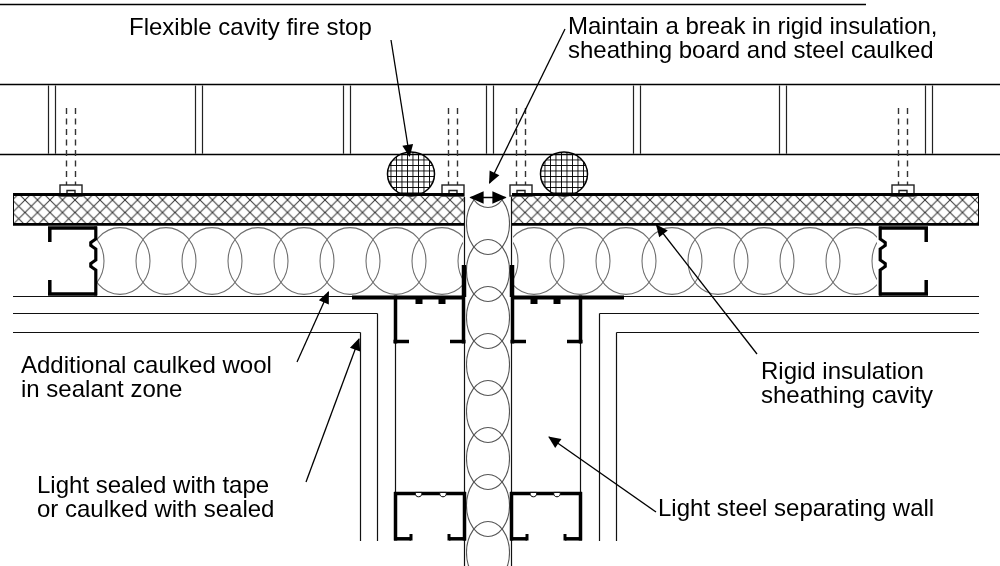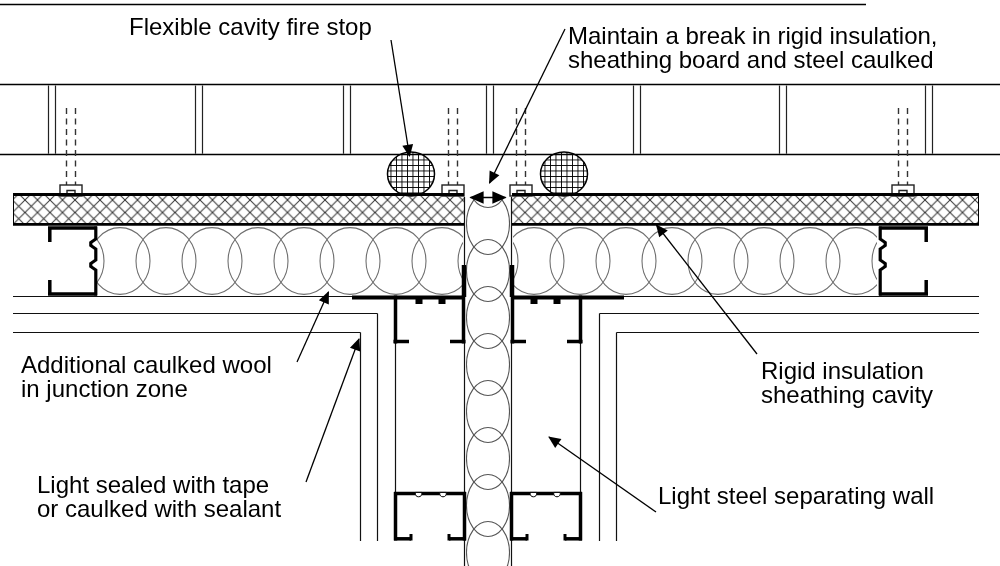--- a/index.html
+++ b/index.html
@@ -187,35 +187,35 @@
       <line x1="565" y1="29" x2="489.5" y2="183" marker-end="url(#arr)"></line>
       <line x1="297" y1="362" x2="328.5" y2="292" marker-end="url(#arr)"></line>
       <line x1="306" y1="482" x2="359" y2="339" marker-end="url(#arr)"></line>
       <line x1="757" y1="354" x2="656.5" y2="225" marker-end="url(#arr)"></line>
       <line x1="656" y1="512" x2="549" y2="437" marker-end="url(#arr)"></line>
     </g>
   </svg>
 
   <div class="lbl" style="left:129px;top:15px">Flexible cavity fire stop</div>
 
-  <div class="lbl" style="left:568px;top:24px">
+  <div class="lbl" style="left:568px;top:14px">
     <div>Maintain a break in rigid insulation,</div>
     <div>sheathing board and steel caulked</div>
   </div>
 
   <div class="lbl" style="left:21px;top:353px">
     <div>Additional caulked wool</div>
-    <div>in junction zone</div>
+    <div>in sealant zone</div>
   </div>
 
   <div class="lbl" style="left:37px;top:473px">
     <div>Light sealed with tape</div>
-    <div>or caulked with sealant</div>
+    <div>or caulked with sealed</div>
   </div>
 
   <div class="lbl" style="left:761px;top:359px">
     <div>Rigid insulation</div>
     <div>sheathing cavity</div>
   </div>
 
-  <div class="lbl" style="left:658px;top:484px">Light steel separating wall</div>
+  <div class="lbl" style="left:658px;top:496px">Light steel separating wall</div>
 
 </div>
 
 </body></html>

